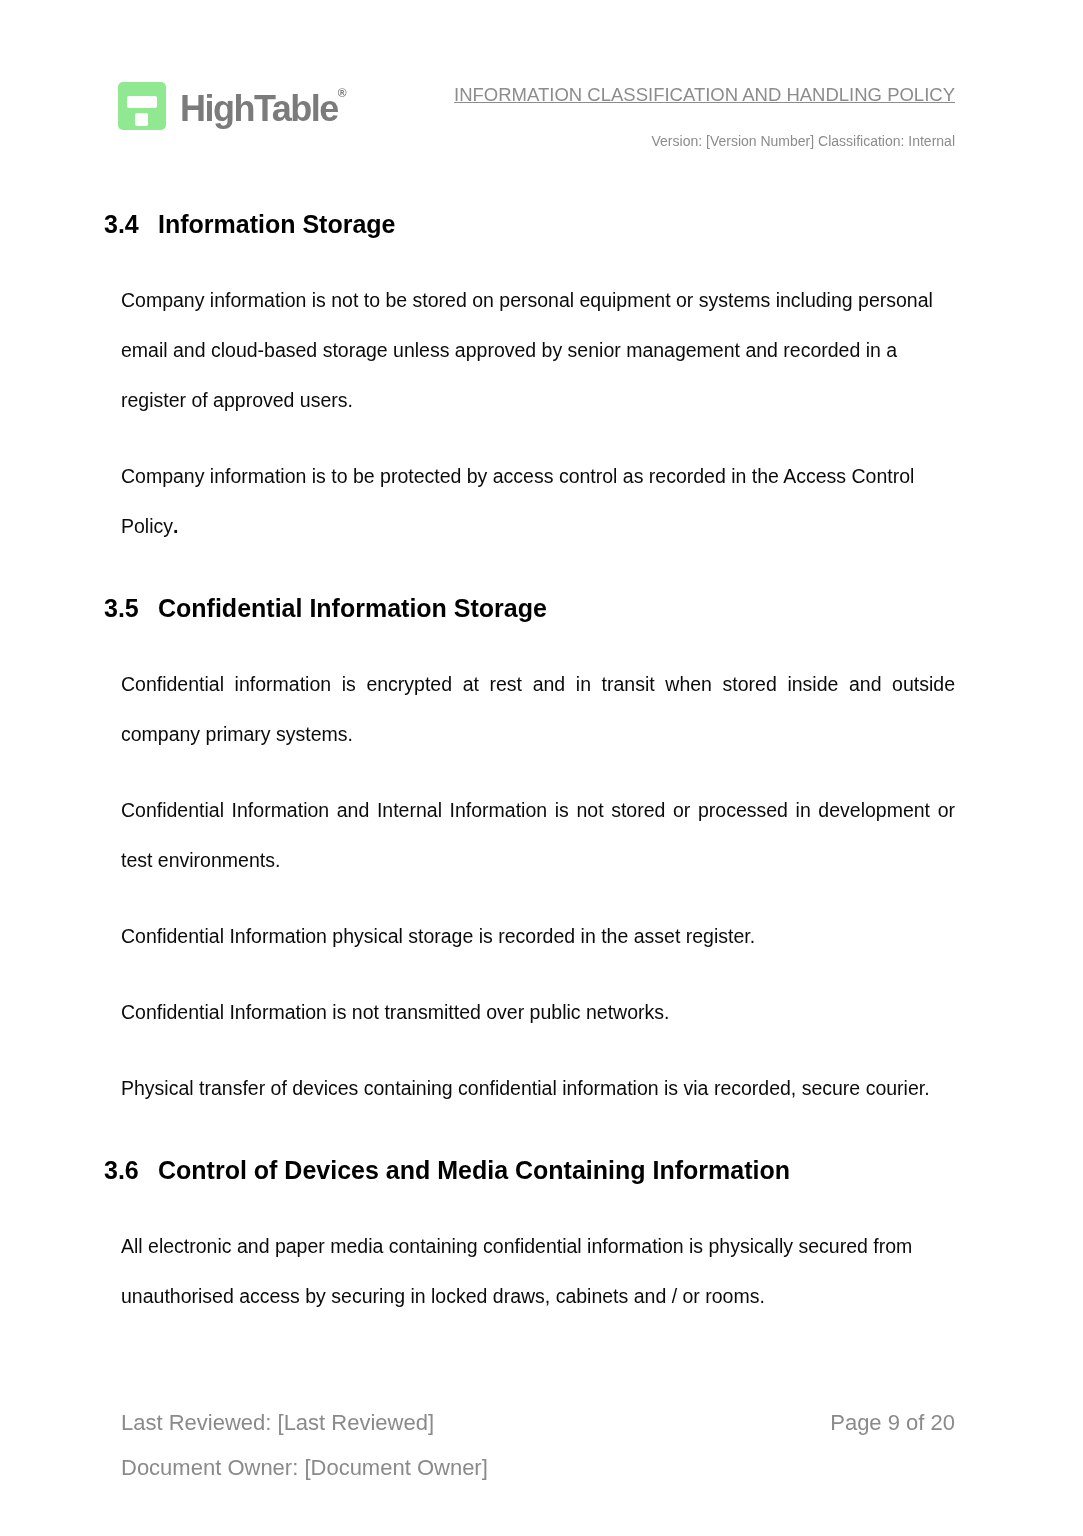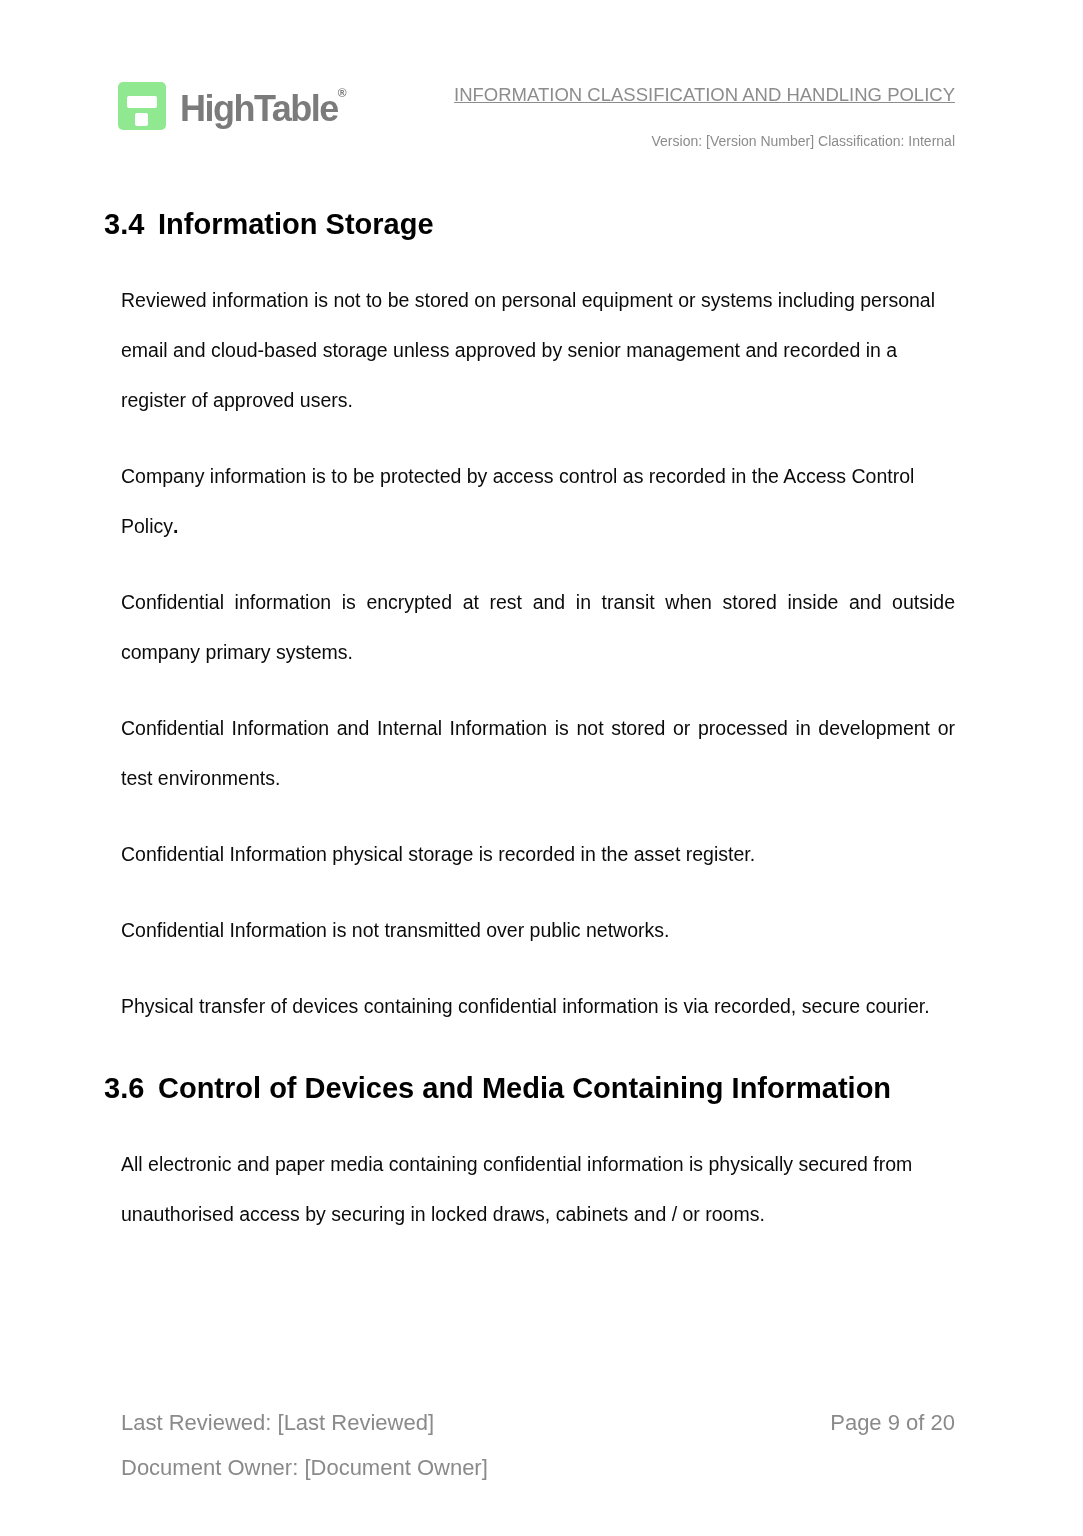--- a/index.html
+++ b/index.html
@@ -90,21 +90,21 @@
     margin-top: 24px;
     font-size: 14px;
     line-height: 22px;
   }
 
   
   .content {
     padding: 0 128px 0 104px;
   }
   h2.section-heading {
-    font-size: 29px;
+    font-size: 25px;
     line-height: 31px;
     font-weight: 700;
     color: #000000;
     margin: 42px 0 35px 0;
   }
   h2.section-heading.first {
     margin-top: 57px;
   }
   h2.section-heading .num {
     display: inline-block;
@@ -153,23 +153,24 @@
     </div>
     <div class="header-right">
       <div class="doc-title">INFORMATION CLASSIFICATION AND HANDLING POLICY</div>
       <div class="doc-meta">Version: [Version Number] Classification: Internal</div>
     </div>
   </div>
 
   <div class="content">
 
     <h2 class="section-heading first"><span class="num">3.4</span><span>Information Storage</span></h2>
-    <p>Reviewed information is not to be stored on personal equipment or systems including personal email and cloud-based storage unless approved by senior management and recorded in a register of approved users.</p>
+    <p>Company information is not to be stored on personal equipment or systems including personal email and cloud-based storage unless approved by senior management and recorded in a register of approved users.</p>
     <p><span>Company information is to be protected by access control as recorded in the Access Control Policy</span><b>.</b></p>
 
+    <h2 class="section-heading"><span class="num">3.5</span><span>Confidential Information Storage</span></h2>
     <p class="just">Confidential information is encrypted at rest and in transit when stored inside and outside company primary systems.</p>
     <p class="just">Confidential Information and Internal Information is not stored or processed in development or test environments.</p>
     <p>Confidential Information physical storage is recorded in the asset register.</p>
     <p>Confidential Information is not transmitted over public networks.</p>
     <p>Physical transfer of devices containing confidential information is via recorded, secure courier.</p>
 
     <h2 class="section-heading"><span class="num">3.6</span><span>Control of Devices and Media Containing Information</span></h2>
     <p>All electronic and paper media containing confidential information is physically secured from unauthorised access by securing in locked draws, cabinets and / or rooms.</p>
 
   </div>

